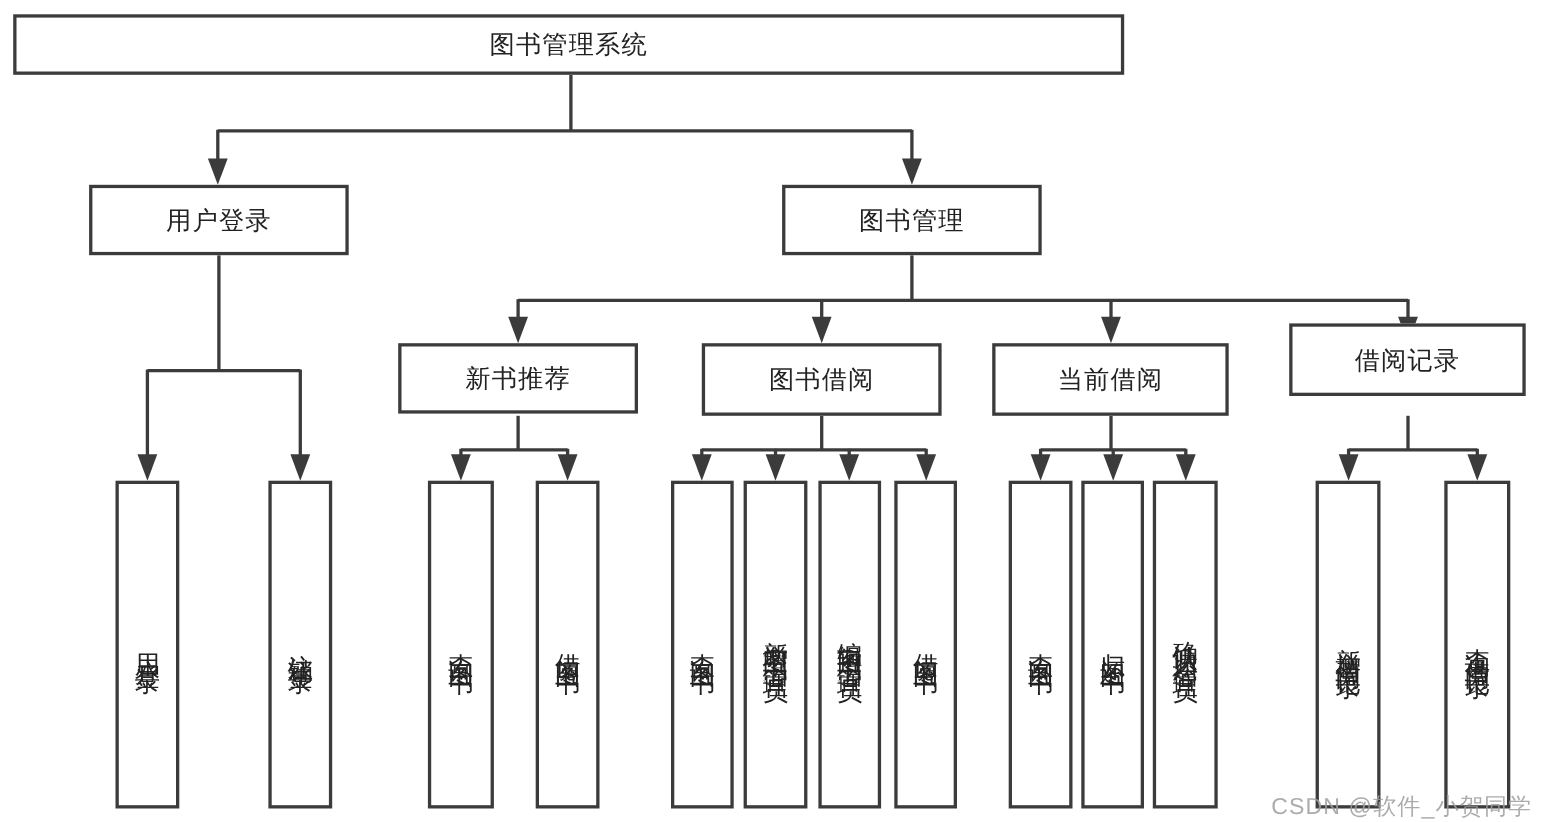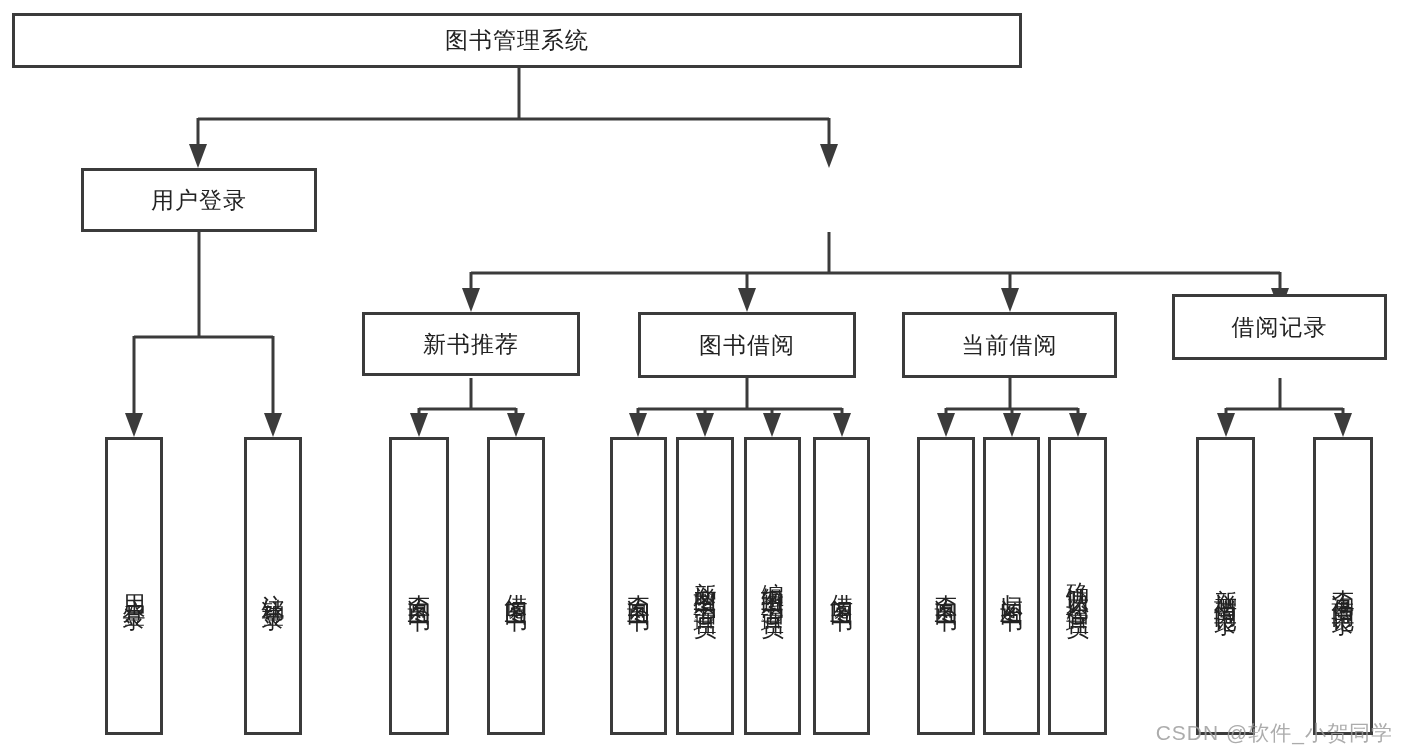--- a/index.html
+++ b/index.html
@@ -126,20 +126,23 @@
     </g>
   </svg>
 
   <div class="node hnode" style="left:12px; top:13px; width:1010px; height:55px;">
     <span>图书管理系统</span>
   </div>
 
   <div class="node hnode" style="left:81px; top:168px; width:236px; height:64px;">
     <span>用户登录</span>
   </div>
+  <div class="node hnode" style="left:711px; top:168px; width:236px; height:64px;">
+    <span>图书管理</span>
+  </div>
 
   <div class="node hnode" style="left:362px; top:312px; width:218px; height:64px;">
     <span>新书推荐</span>
   </div>
   <div class="node hnode" style="left:902px; top:312px; width:215px; height:66px;">
     <span>当前借阅</span>
   </div>
   <div class="node hnode" style="left:638px; top:312px; width:218px; height:66px;">
     <span>图书借阅</span>
   </div>

